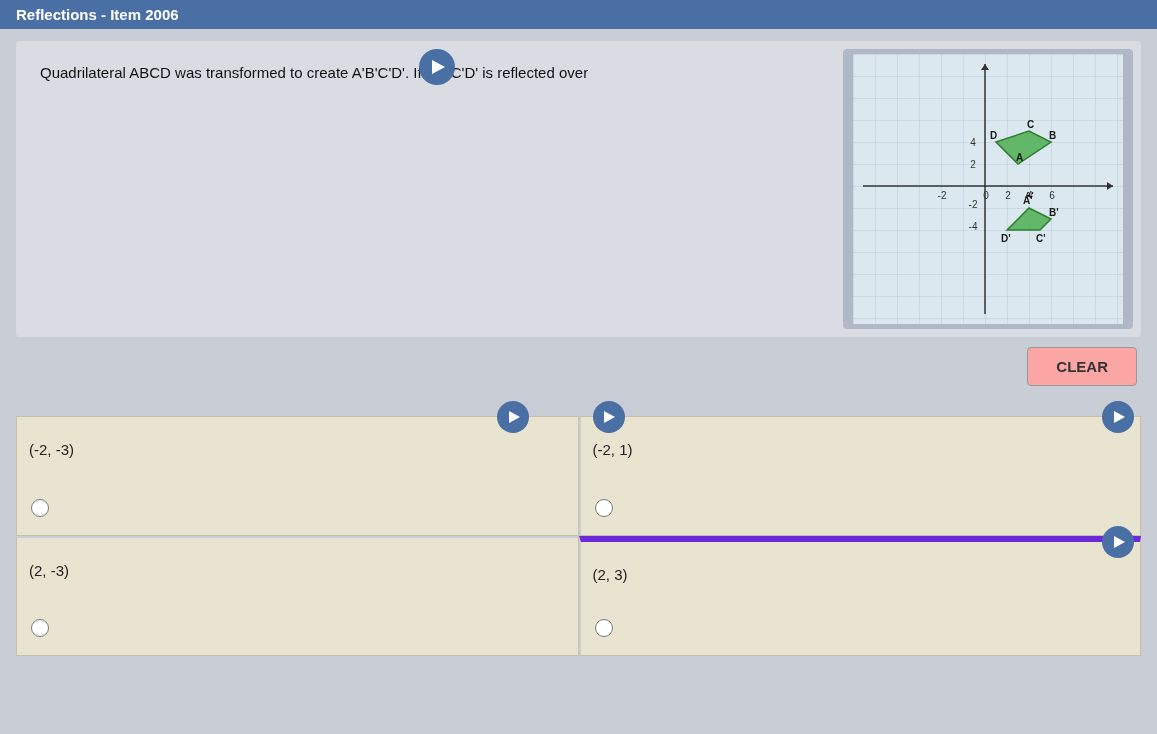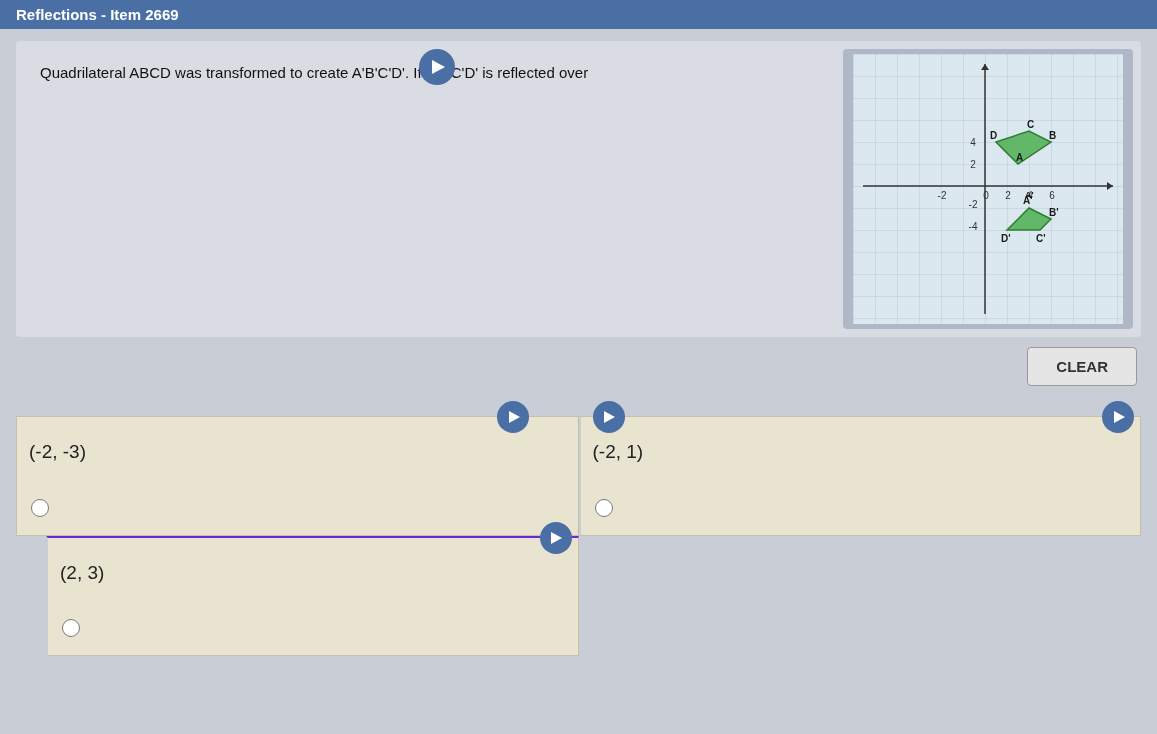--- a/index.html
+++ b/index.html
@@ -64,21 +64,21 @@
 
     
     .action-row {
       display: flex;
       justify-content: flex-end;
       gap: 8px;
       padding-right: 4px;
     }
 
     .btn-clear {
-      background: #e5e5e5;
+      background: #fca5a5;
       border: 1.5px solid #999;
       border-radius: 4px;
       padding: 10px 28px;
       font-size: 15px;
       font-weight: bold;
       color: #333;
       cursor: pointer;
     }
 
     .btn-check {
@@ -105,21 +105,21 @@
       background: #e8e4d0;
       border: 1px solid #c5c0aa;
       padding: 14px 16px 14px 12px;
       min-height: 120px;
       position: relative;
       display: flex;
       flex-direction: column;
     }
 
     .answer-cell .answer-label {
-      font-size: 19px;
+      font-size: 15px;
       color: #222;
       margin-top: 4px;
     }
 
     .answer-cell .radio-wrap {
       position: absolute;
       bottom: 14px;
       left: 14px;
     }
 
@@ -137,21 +137,21 @@
     
     .coord-graph {
       width: 270px;
       height: 270px;
     }
   </style>
 </head>
 <body>
 
 <div class="header-bar">
-  <span>Reflections - Item 2669</span>
+  <span>Reflections - Item 2006</span>
 </div>
 
 <div class="main-content">
 
   <div class="question-panel">
 
     <div style="position:absolute; top:8px; left: calc(50% - 160px); z-index:10;">
       <div style="width:36px;height:36px;background:#4a6fa5;border-radius:50%;display:flex;align-items:center;justify-content:center;cursor:pointer;">
         <div class="play-icon" style="width:0;height:0;border-style:solid;border-width:7px 0 7px 13px;border-color:transparent transparent transparent white;margin-left:3px;"></div>
       </div>
@@ -241,22 +241,28 @@
           <div style="width:32px;height:32px;background:#4a6fa5;border-radius:50%;display:flex;align-items:center;justify-content:center;cursor:pointer;">
             <div style="width:0;height:0;border-style:solid;border-width:6px 0 6px 11px;border-color:transparent transparent transparent white;margin-left:2px;"></div>
           </div>
         </div>
         <span class="answer-label" style="margin-top:10px;">(-2, 1)</span>
         <div class="radio-wrap">
           <input type="radio" name="answer" value="b" style="">
         </div>
       </div>
 
-
-      <div class="answer-cell" style="position:relative;border-left:2px solid #c8cdd6;border-top:2px solid #6d28d9;margin-left:30px;">
+      <div class="answer-cell" style="position:relative;border-top:2px solid #c8cdd6;">
+        <span class="answer-label" style="margin-top:10px;">(2, -3)</span>
+        <div class="radio-wrap">
+          <input type="radio" name="answer" value="c" style="">
+        </div>
+      </div>
+
+      <div class="answer-cell" style="position:relative;border-left:2px solid #c8cdd6;border-top:6px solid #6d28d9;">
 
         <div style="position:absolute;top:-16px;right:6px;z-index:10;">
           <div style="width:32px;height:32px;background:#4a6fa5;border-radius:50%;display:flex;align-items:center;justify-content:center;cursor:pointer;">
             <div style="width:0;height:0;border-style:solid;border-width:6px 0 6px 11px;border-color:transparent transparent transparent white;margin-left:2px;"></div>
           </div>
         </div>
         <span class="answer-label" style="margin-top:10px;">(2, 3)</span>
         <div class="radio-wrap">
           <input type="radio" name="answer" value="d" style="">
         </div>

